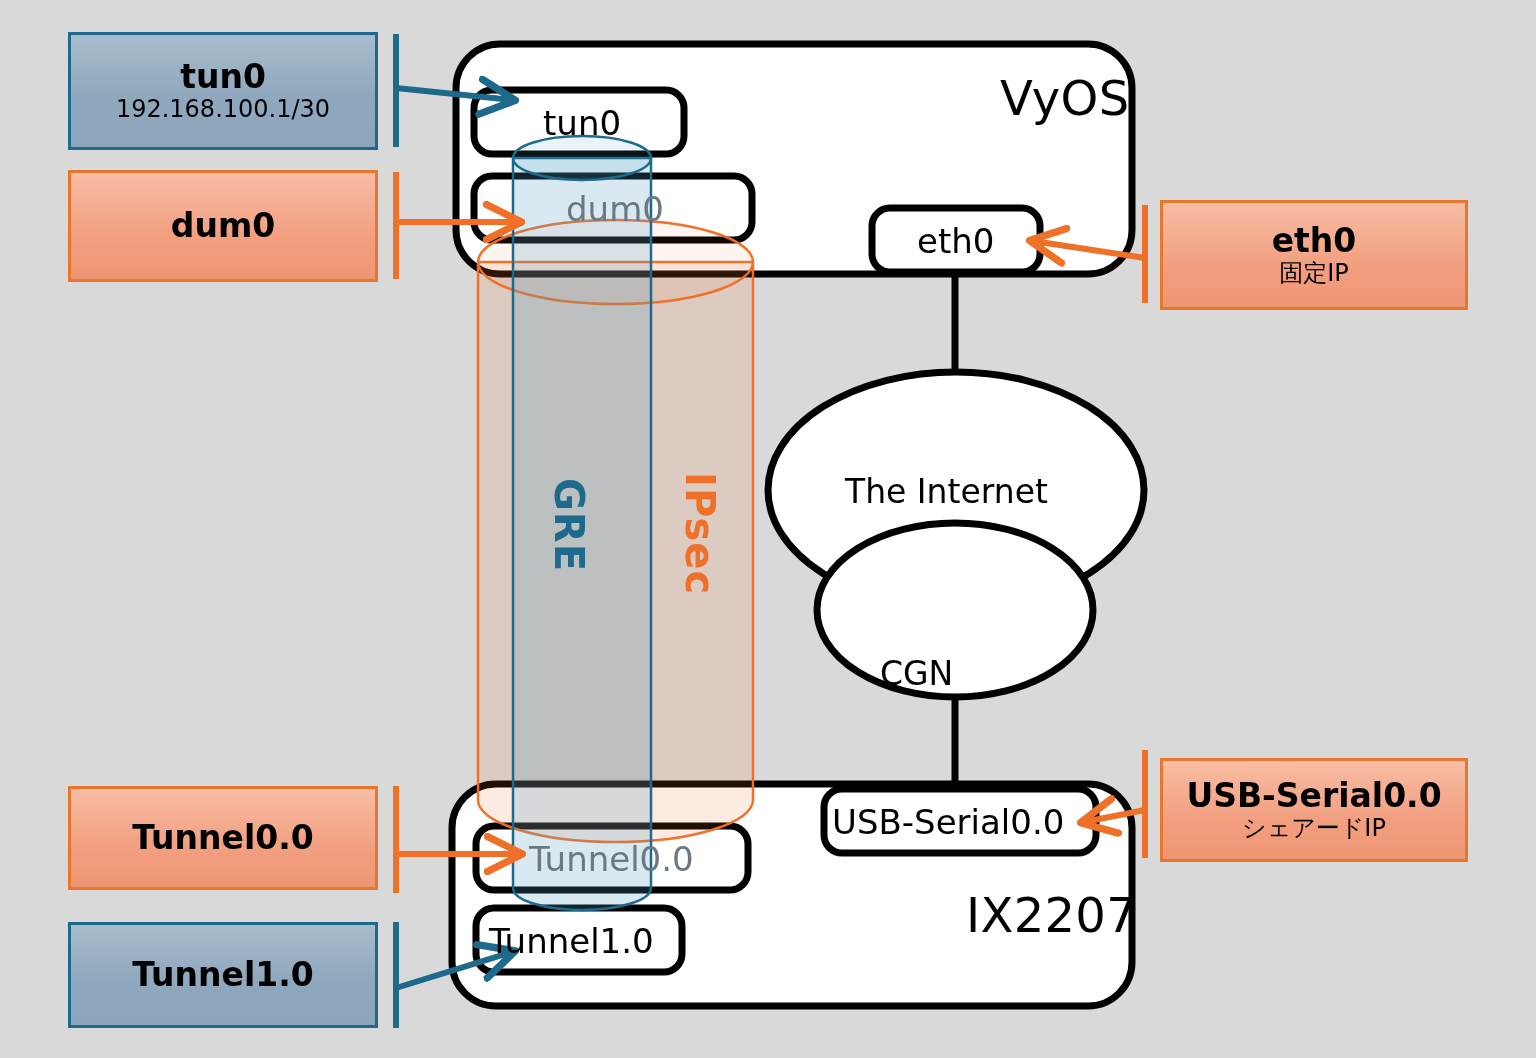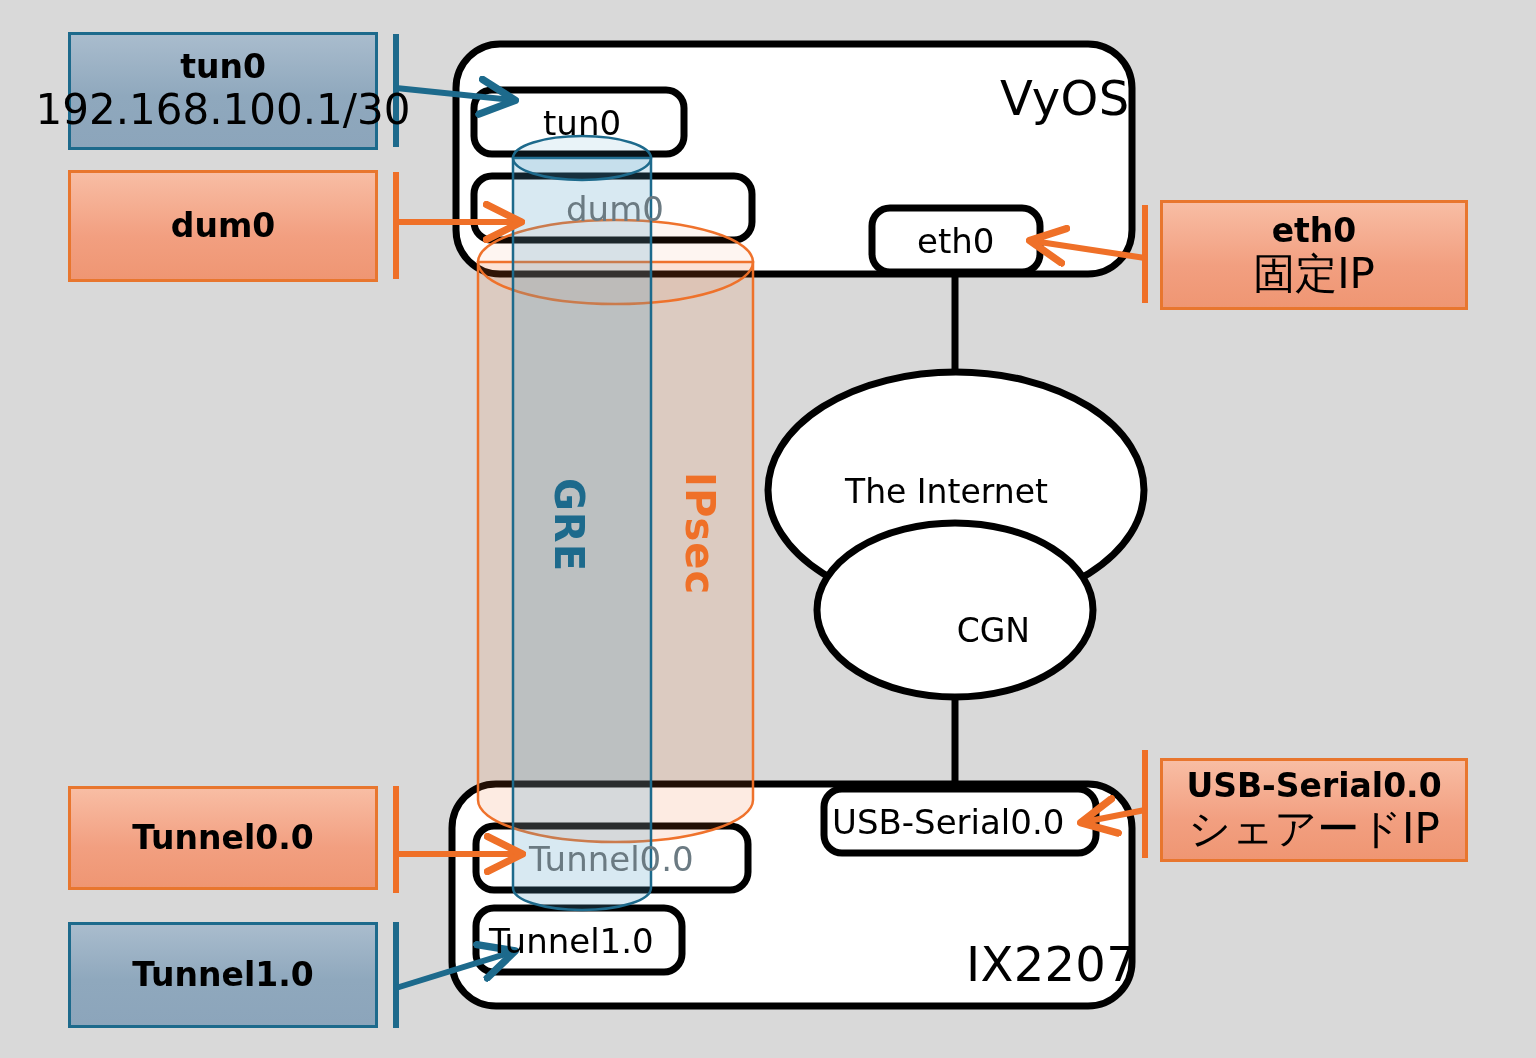--- a/index.html
+++ b/index.html
@@ -14,31 +14,31 @@
   svg.layer{position:absolute;left:0;top:0;width:1536px;height:1058px;}
   .l-devices{z-index:2}
   .l-tunnels{z-index:3}
   .l-annot{z-index:4}
 
   
   .tx{position:absolute;z-index:6;white-space:nowrap;color:#000;}
   .dev-name{font-size:48px;letter-spacing:.3px;}
   .iface-lbl{font-size:34px;}
   .iface-dim{color:#6b7a82;}
-  .cloud-lbl{font-size:33px;text-align:right;}
+  .cloud-lbl{font-size:33px;text-align:left;}
 
   
   .callout{
     position:absolute;z-index:6;
     box-sizing:border-box;
     display:flex;flex-direction:column;align-items:center;justify-content:center;
     text-align:center;line-height:1.12;
   }
   .callout .c-title{font-weight:bold;font-size:33px;color:#000;}
-  .callout .c-sub{font-size:42px;color:#000;}
+  .callout .c-sub{font-size:24px;color:#000;}
   .callout.blue{
     border:3px solid #1d6a8c;
     background:linear-gradient(180deg,#a9bccd 0%,#8fa8bd 55%,#8ca5bb 100%);
   }
   .callout.orange{
     border:3px solid #e8762e;
     background:linear-gradient(180deg,#f8bda4 0%,#f29f80 60%,#ef9673 100%);
   }
 
   
@@ -128,32 +128,32 @@
       <line x1="396" y1="988" x2="512" y2="952" stroke="#1d6a8c" stroke-width="6" marker-end="url(#ah-blue)"></line>
     </g>
 
     <g>
       <line x1="1145" y1="750" x2="1145" y2="858" stroke="#ef7028" stroke-width="6"></line>
       <line x1="1145" y1="810" x2="1084" y2="822" stroke="#ef7028" stroke-width="6" marker-end="url(#ah-orange)"></line>
     </g>
   </svg>
 
   <div class="tx dev-name" style="left:1000px;top:70px;">VyOS</div>
-  <div class="tx dev-name" style="left:966px;top:936px;">IX2207</div>
+  <div class="tx dev-name" style="left:966px;top:887px;">IX2207</div>
 
   <div class="tx iface-lbl" style="left:543px;top:103px;">tun0</div>
   <div class="tx iface-lbl iface-dim" style="left:566px;top:189px;">dum0</div>
   <div class="tx iface-lbl" style="left:917px;top:221px;">eth0</div>
 
   <div class="tx iface-lbl" style="left:832px;top:802px;">USB-Serial0.0</div>
   <div class="tx iface-lbl iface-dim" style="left:529px;top:839px;">Tunnel0.0</div>
   <div class="tx iface-lbl" style="left:489px;top:921px;">Tunnel1.0</div>
 
   <div class="tx cloud-lbl" style="left:845px;top:472px;">The Internet</div>
-  <div class="tx cloud-lbl" style="left:880px;top:611px;width:150px;">CGN</div>
+  <div class="tx cloud-lbl" style="left:880px;top:654px;width:150px;">CGN</div>
 
   <div class="rot gre" style="left:592px;top:478px;">GRE</div>
   <div class="rot ipsec" style="left:723px;top:472px;">IPsec</div>
 
   <div class="callout blue" style="left:68px;top:32px;width:310px;height:118px;">
     <div class="c-title">tun0</div>
     <div class="c-sub">192.168.100.1/30</div>
   </div>
 
   <div class="callout orange" style="left:68px;top:170px;width:310px;height:112px;">

